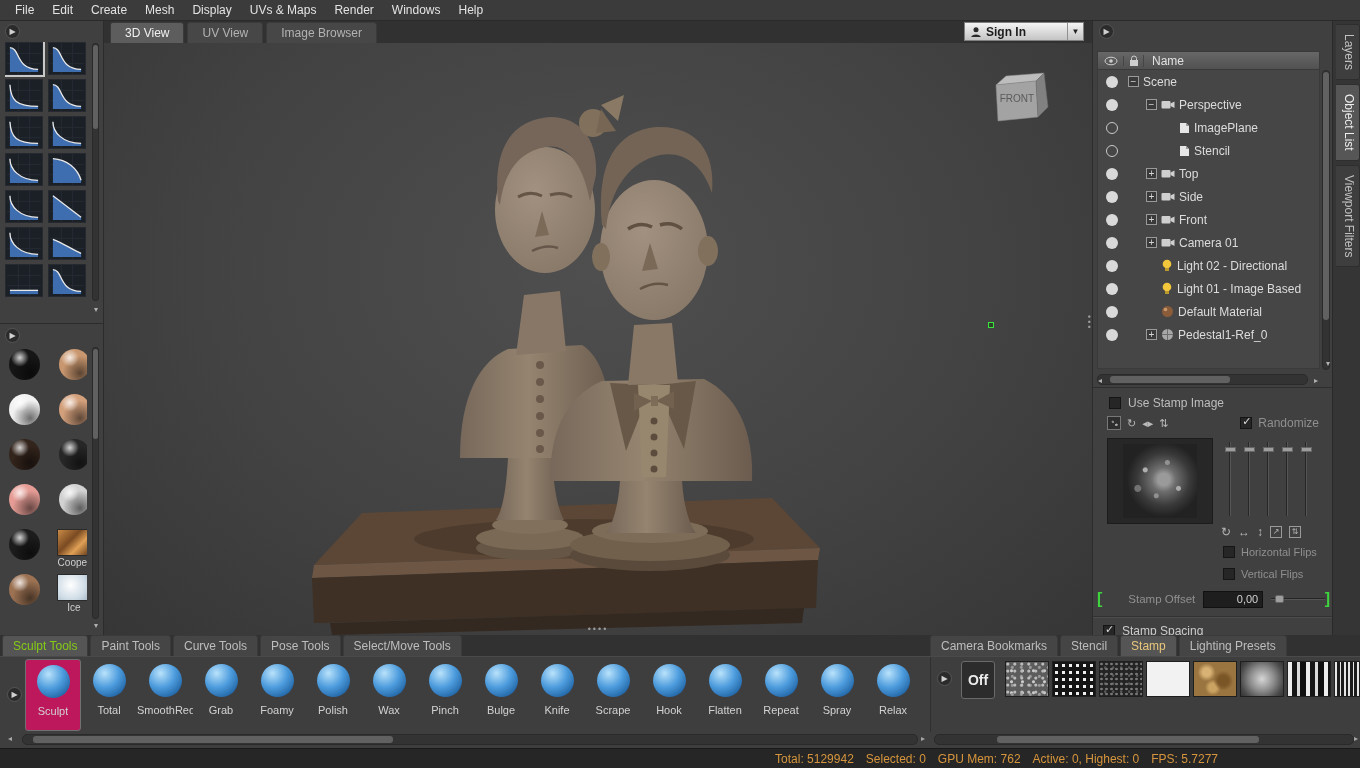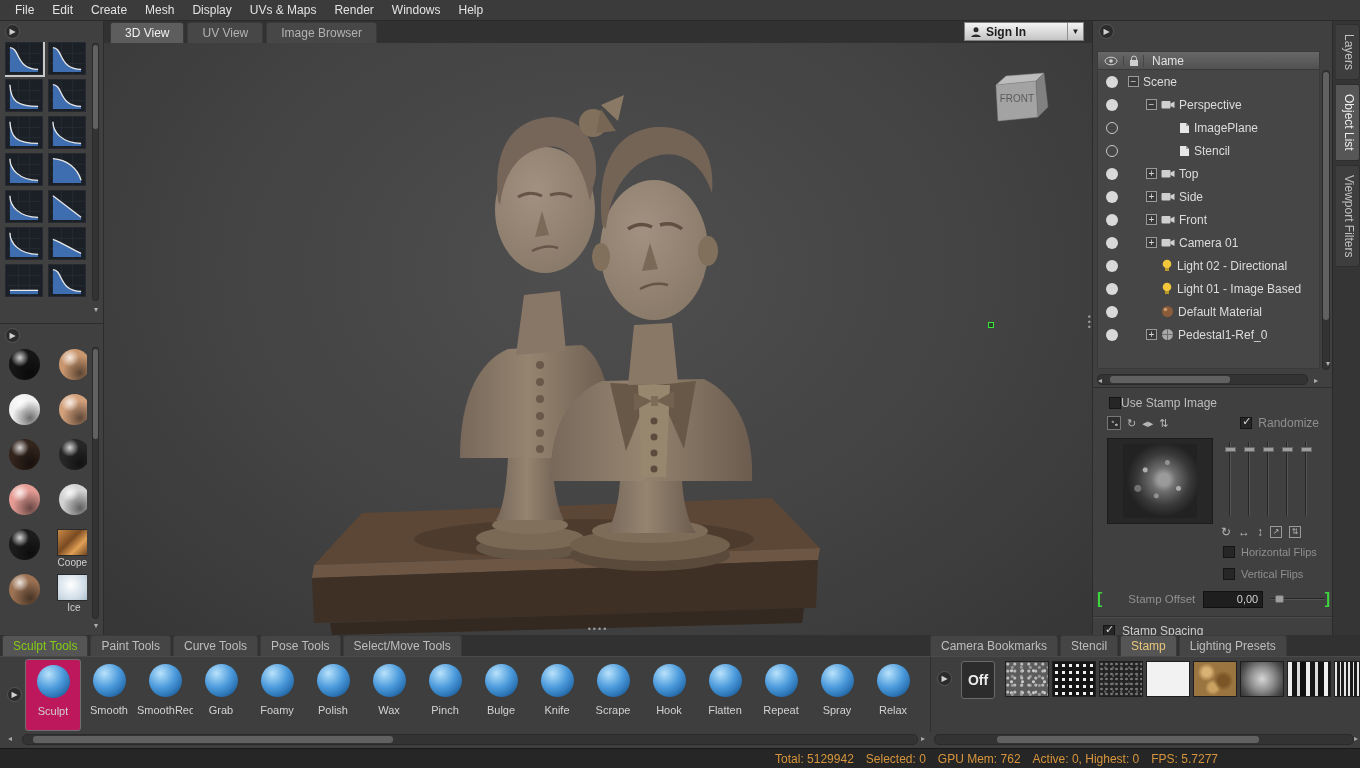--- a/index.html
+++ b/index.html
@@ -97,21 +97,21 @@
 
   
   #props{position:absolute;left:0;right:0;top:366px;bottom:0;border-top:1px solid #2e2e2e;
     font-size:12px;}
   .prow{display:flex;align-items:center;}
   .cb{width:12px;height:12px;background:#262626;border:1px solid #151515;display:inline-block;
     position:relative;flex:none;}
   .cb.checked::after{content:"\2713";position:absolute;left:1px;top:-3px;font-size:11px;color:#dedede;}
   .dim{color:#8f8f8f;}
   .lbl{color:#bdbdbd;}
-  #p-row1{position:absolute;left:16px;top:8px;}
+  #p-row1{position:absolute;left:16px;top:8px;gap:7px;}
   #p-row2{position:absolute;left:14px;top:28px;gap:6px;width:212px;}
   .mini-chip{width:14px;height:14px;border:1px solid #777;background:
     radial-gradient(circle at 40% 40%, #888 0 1px, transparent 1.5px),
     radial-gradient(circle at 70% 65%, #aaa 0 1px, transparent 1.5px),#2e2e2e;}
   .mini-glyph{color:#b9b9b9;font-size:11px;line-height:1;}
   #p-preview-box{position:absolute;left:14px;top:50px;width:106px;height:86px;background:#272727;
     border:1px solid #1c1c1c;display:flex;align-items:center;justify-content:center;}
   #p-preview{width:74px;height:74px;background:
     radial-gradient(circle at 30% 35%, rgba(200,200,200,.8) 0 2px, transparent 3px),
     radial-gradient(circle at 60% 25%, rgba(160,160,160,.8) 0 2px, transparent 3px),
@@ -773,21 +773,21 @@
   <div id="tray">
     <div id="tray-left">
       <div class="parrow">▶</div>
       <div id="tools-row">
           <div class="tool sel">
             <div class="tool-icon"></div>
             <div class="tool-label">Sculpt</div>
           </div>
           <div class="tool">
             <div class="tool-icon"></div>
-            <div class="tool-label">Smooth</div>
+            <div class="tool-label">Total</div>
           </div>
           <div class="tool">
             <div class="tool-icon"></div>
             <div class="tool-label">SmoothRed</div>
           </div>
           <div class="tool">
             <div class="tool-icon"></div>
             <div class="tool-label">Grab</div>
           </div>
           <div class="tool">

